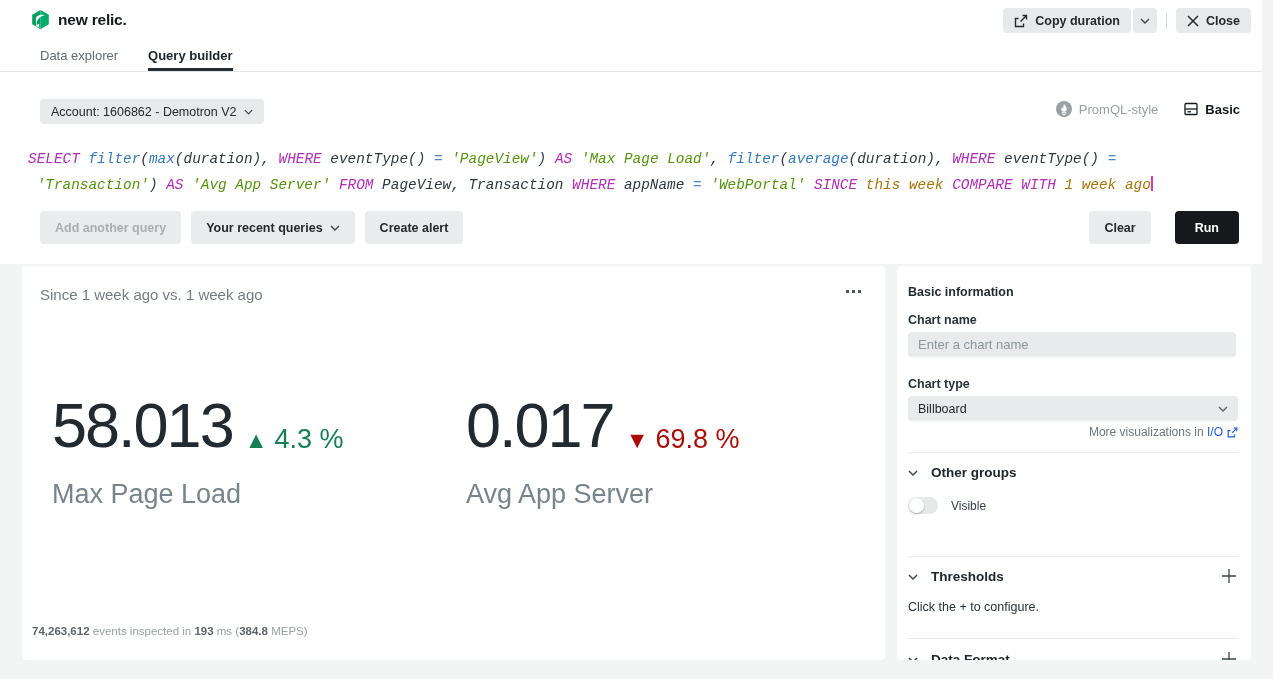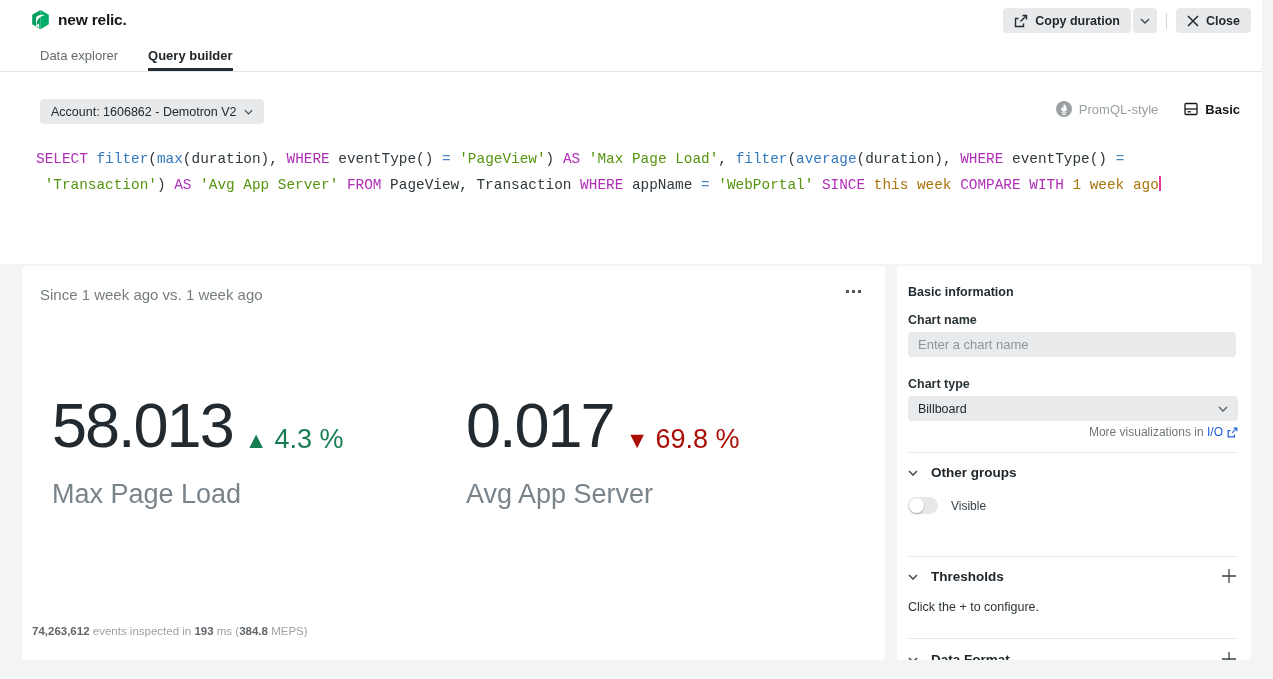--- a/index.html
+++ b/index.html
@@ -19,21 +19,21 @@
   .tabs-row { position:absolute; left:0; top:40px; width:100%; height:32px; border-bottom:1px solid #e4e6e7; display:flex; align-items:stretch; padding-left:40px; gap:30px; }
   .tab { display:flex; align-items:center; font-size:13px; color:#636b70; border-bottom:3px solid transparent; padding-top:2px; cursor:pointer; }
   .tab.active { color:#20272c; font-weight:700; border-bottom-color:#252d33; }
 
   .account-btn { position:absolute; left:40px; top:99px; height:25px; }
   .mode-toggle { position:absolute; right:22px; top:101px; display:flex; align-items:center; gap:26px; }
   .mode-item { display:flex; align-items:center; gap:7px; font-size:13px; }
   .mode-promql { color:#9aa1a5; }
   .mode-basic { color:#15191c; font-weight:700; }
 
-  .query-editor { position:absolute; left:36px; top:146px; cursor:text; }
+  .query-editor { position:absolute; left:28px; top:146px; cursor:text;font-style:italic; }
   .code-line { font-family:"Liberation Mono","DejaVu Sans Mono",monospace; font-size:14.4px; line-height:26px; white-space:pre; }
   .tok-kw { color:#b02eb8; }
   .tok-fn { color:#3379bd; }
   .tok-op { color:#4d86c6; }
   .tok-str { color:#55940e; }
   .tok-time { color:#a9740a; }
   .tok-pl { color:#2e383d; }
   .cursor { display:inline-block; width:2px; height:15px; background:#e0399b; vertical-align:-2px; }
 
   .actions-row { position:absolute; left:0; top:211px; width:100%; height:33px; }
@@ -171,20 +171,38 @@
       </span>
       <span>Basic</span>
     </div>
   </div>
 
   <div class="query-editor">
       <div class="code-line"><span class="tok-kw">SELECT</span><span class="tok-pl"> </span><span class="tok-fn">filter</span><span class="tok-pl">(</span><span class="tok-fn">max</span><span class="tok-pl">(duration), </span><span class="tok-kw">WHERE</span><span class="tok-pl"> eventType() </span><span class="tok-op">=</span><span class="tok-pl"> </span><span class="tok-str">'PageView'</span><span class="tok-pl">) </span><span class="tok-kw">AS</span><span class="tok-pl"> </span><span class="tok-str">'Max Page Load'</span><span class="tok-pl">, </span><span class="tok-fn">filter</span><span class="tok-pl">(</span><span class="tok-fn">average</span><span class="tok-pl">(duration), </span><span class="tok-kw">WHERE</span><span class="tok-pl"> eventType() </span><span class="tok-op">=</span></div>
       <div class="code-line"><span class="tok-pl"> </span><span class="tok-str">'Transaction'</span><span class="tok-pl">) </span><span class="tok-kw">AS</span><span class="tok-pl"> </span><span class="tok-str">'Avg App Server'</span><span class="tok-pl"> </span><span class="tok-kw">FROM</span><span class="tok-pl"> PageView, Transaction </span><span class="tok-kw">WHERE</span><span class="tok-pl"> appName </span><span class="tok-op">=</span><span class="tok-pl"> </span><span class="tok-str">'WebPortal'</span><span class="tok-pl"> </span><span class="tok-kw">SINCE</span><span class="tok-pl"> </span><span class="tok-time">this week</span><span class="tok-pl"> </span><span class="tok-kw">COMPARE WITH</span><span class="tok-pl"> </span><span class="tok-time">1 week ago</span><span class="cursor"></span></div>
     </div>
 
+  <div class="actions-row">
+    <div class="actions-left">
+      <button class="btn disabled">Add another query</button>
+      <button class="btn">
+        <span>Your recent queries</span>
+        <span>
+          <svg width="10" height="6" viewBox="0 0 10 6" fill="none" stroke="#3f474c" stroke-width="1.4">
+              <polyline points="1,1 5,5 9,1"></polyline>
+            </svg>
+        </span>
+      </button>
+      <button class="btn">Create alert</button>
+    </div>
+    <div class="actions-right">
+      <button class="btn btn-clear">Clear</button>
+      <button class="btn btn-run">Run</button>
+    </div>
+  </div>
 </div>
 
 <div class="card chart-card">
   <div class="card-subtitle">Since 1 week ago vs. 1 week ago</div>
   <div class="ellipsis">
       <i></i>
       <i></i>
       <i></i>
     </div>
 

